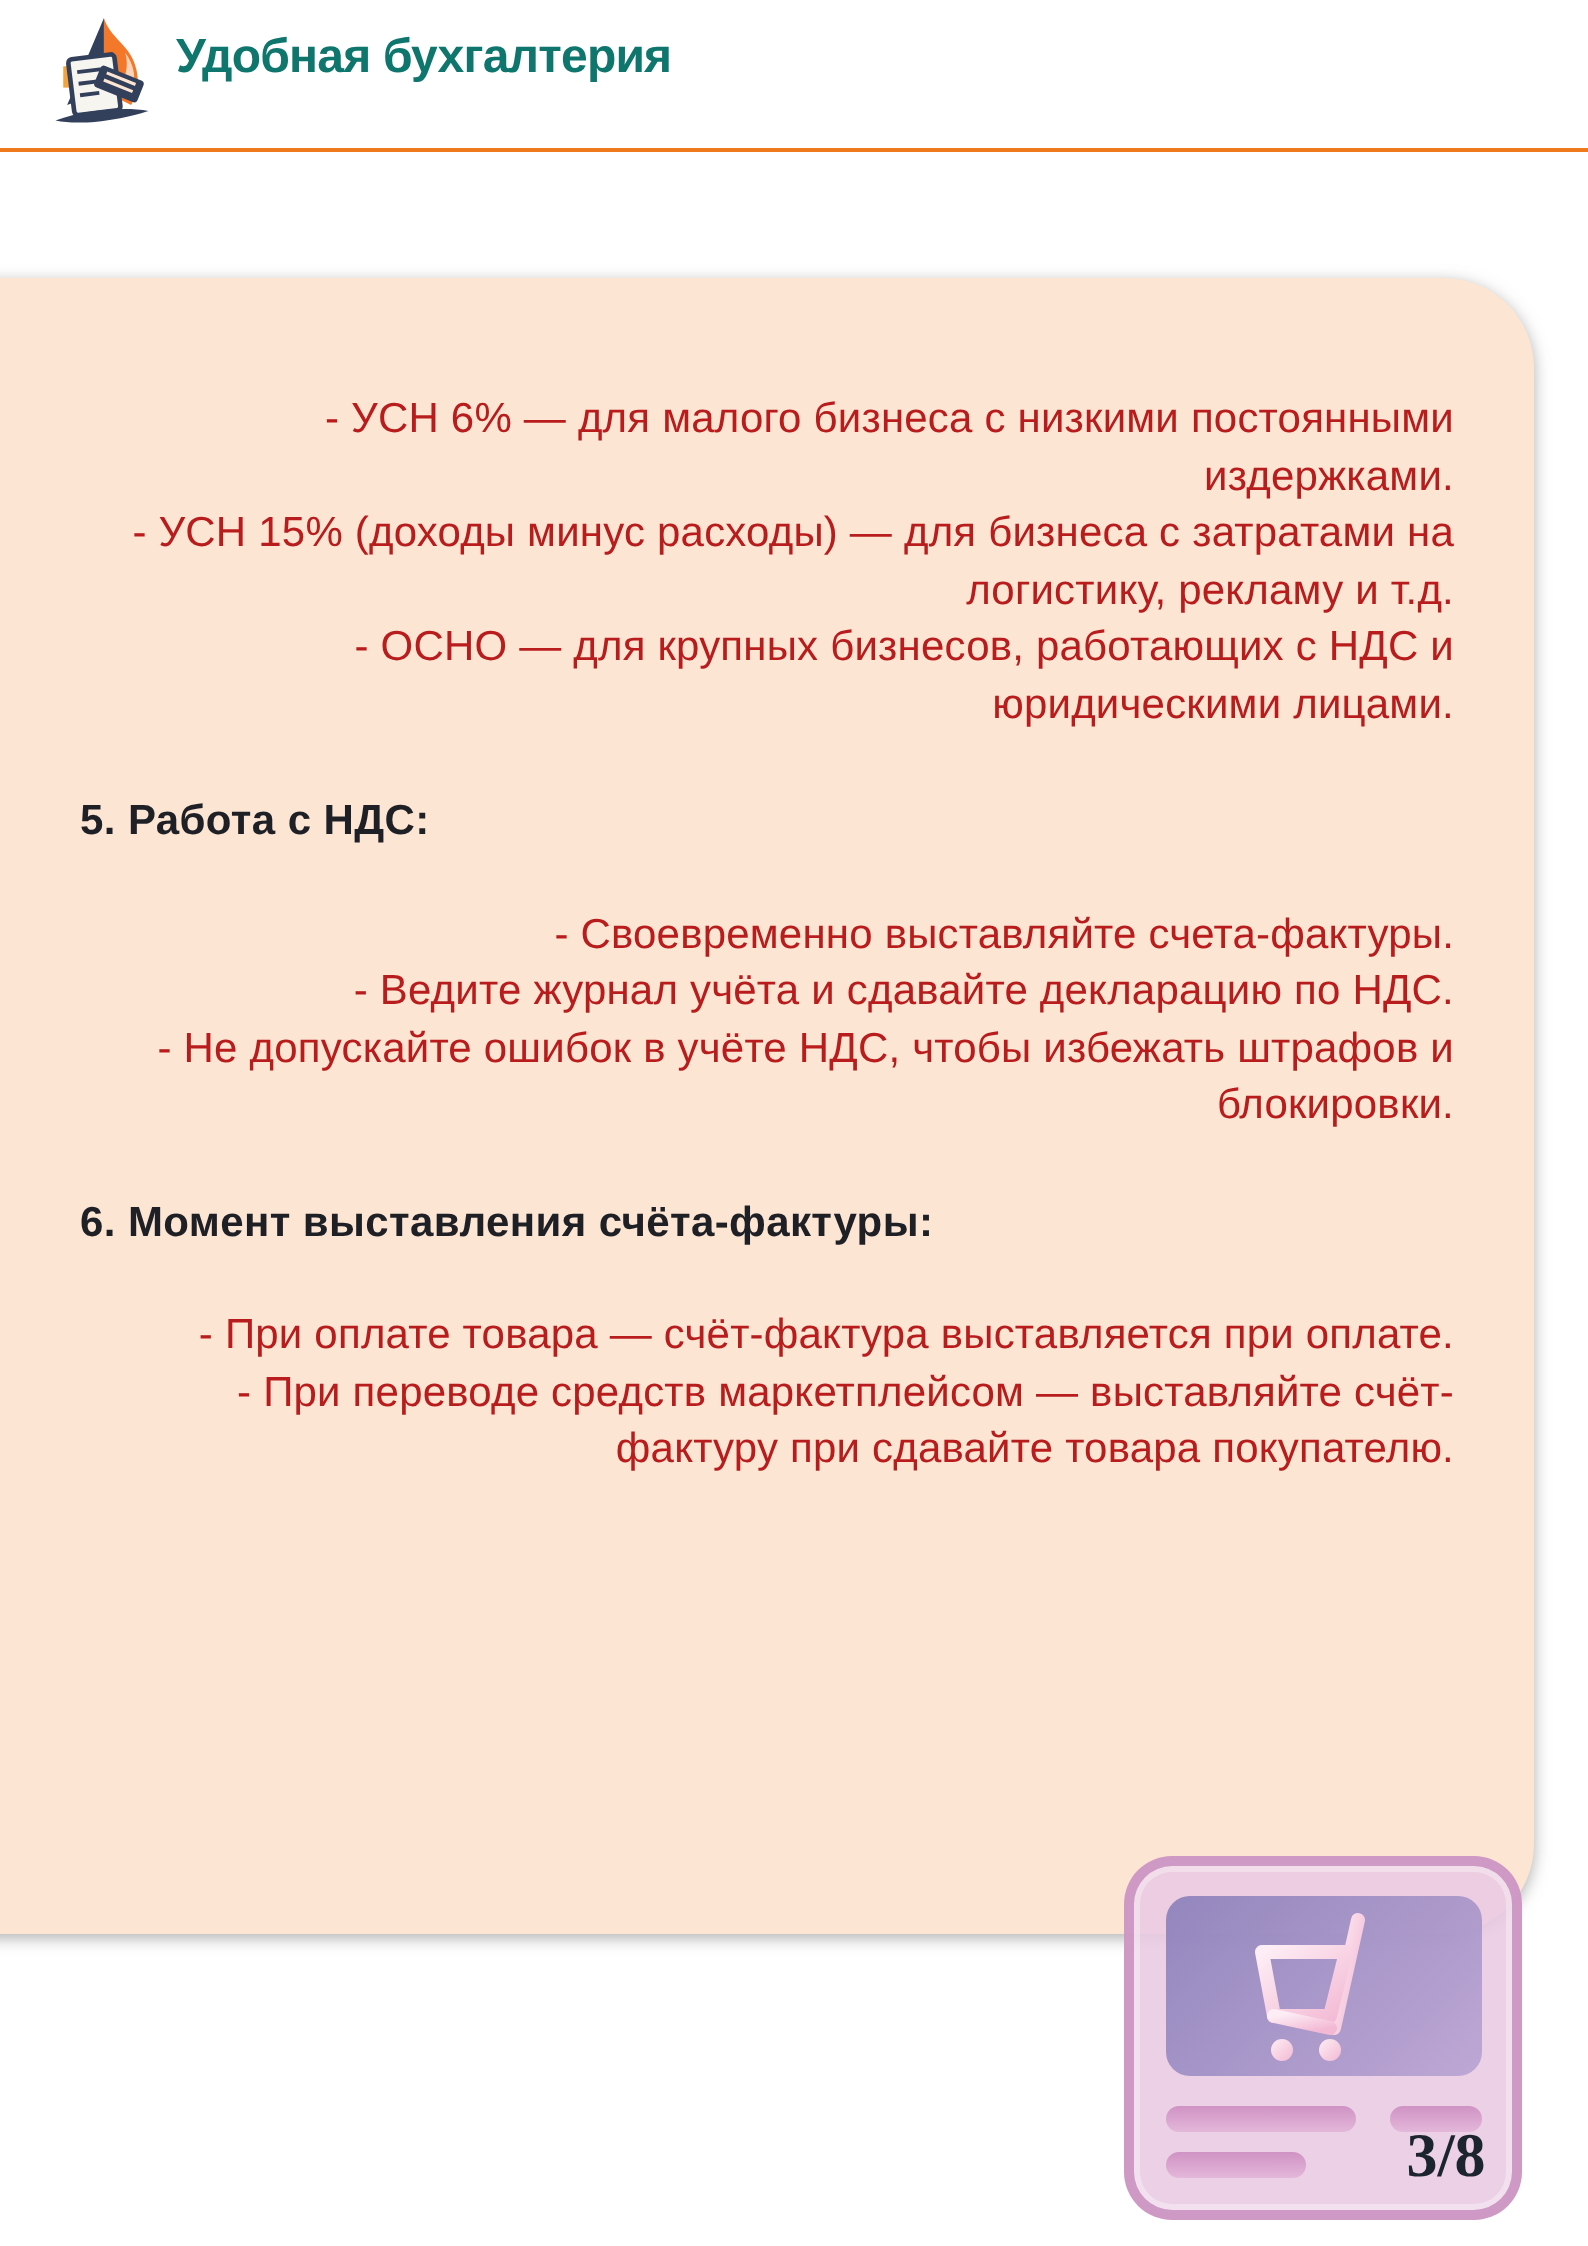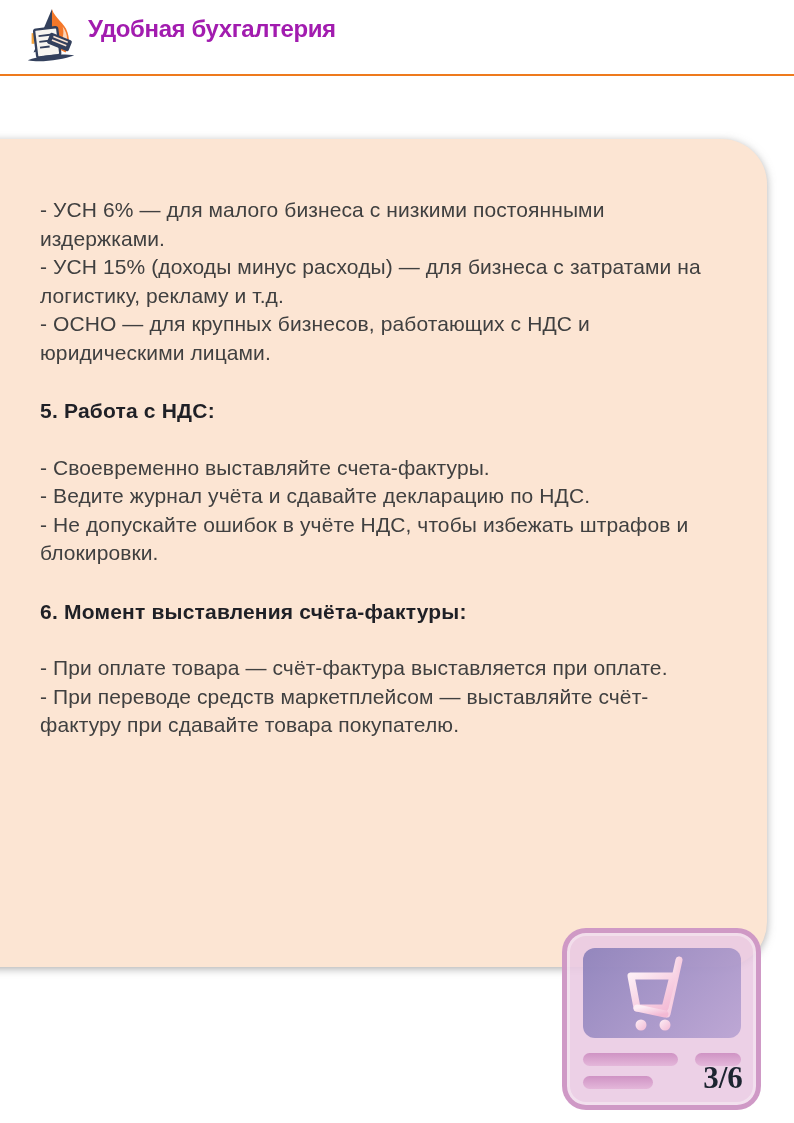--- a/index.html
+++ b/index.html
@@ -6,41 +6,41 @@
   body{
     width:794px;height:1123px;position:relative;overflow:hidden;
     background:#ffffff;
     font-family:"Liberation Sans","DejaVu Sans",sans-serif;
   }
   
   .header{position:absolute;top:0;left:0;width:794px;height:76px;}
   .logo{position:absolute;left:20px;top:7px;width:62px;height:62px;}
   .brand{
     position:absolute;left:88px;top:0;height:58px;display:flex;align-items:center;
-    font-size:24px;font-weight:bold;color:#a21caf;letter-spacing:-0.4px;
+    font-size:24px;font-weight:bold;color:#0f766e;letter-spacing:-0.4px;
   }
   .header-rule{
     position:absolute;left:0;top:74px;width:794px;height:2px;background:#ee7a1d;
   }
   
   .card{
     position:absolute;left:-50px;top:139px;width:817px;height:828px;
     background:#fce5d3;border-radius:45px;
     box-shadow:0 2px 8px rgba(110,110,110,0.55);
     box-sizing:border-box;
     padding:57px 40px 0 90px;
   }
   .card section{margin:0 0 30px 0;}
   .card h2{
     margin:0 0 28px 0;font-size:21px;line-height:28.5px;font-weight:bold;
     color:#1f2026;letter-spacing:0.2px;
   }
   .card p{
-    margin:0;font-size:21px;line-height:28.5px;color:#404040;
-    max-width:690px;letter-spacing:0.1px;
+    margin:0;font-size:21px;line-height:28.5px;color:#b91c1c;
+    max-width:690px;letter-spacing:0.1px;text-align:right;
   }
   
   .illus{
     position:absolute;left:562px;top:928px;width:199px;height:182px;
     background:rgba(233,201,226,0.88);
     border:5px solid rgba(200,140,190,0.80);
     border-radius:24px;box-sizing:border-box;
     box-shadow:inset 0 0 0 3px rgba(255,255,255,0.35);
   }
   .illus-screen{
@@ -139,14 +139,14 @@
         <line x1="37" y1="40" x2="53" y2="40"></line>
       </g>
 
       <circle cx="34" cy="73" r="5.5" fill="url(#cartg)"></circle>
       <circle cx="58" cy="73" r="5.5" fill="url(#cartg)"></circle>
     </svg>
   </div>
   <div class="bar bar1"></div>
   <div class="bar bar2"></div>
   <div class="bar bar3"></div>
-  <div class="page-indicator">3/6</div>
+  <div class="page-indicator">3/8</div>
 </div>
 
 </body></html>

